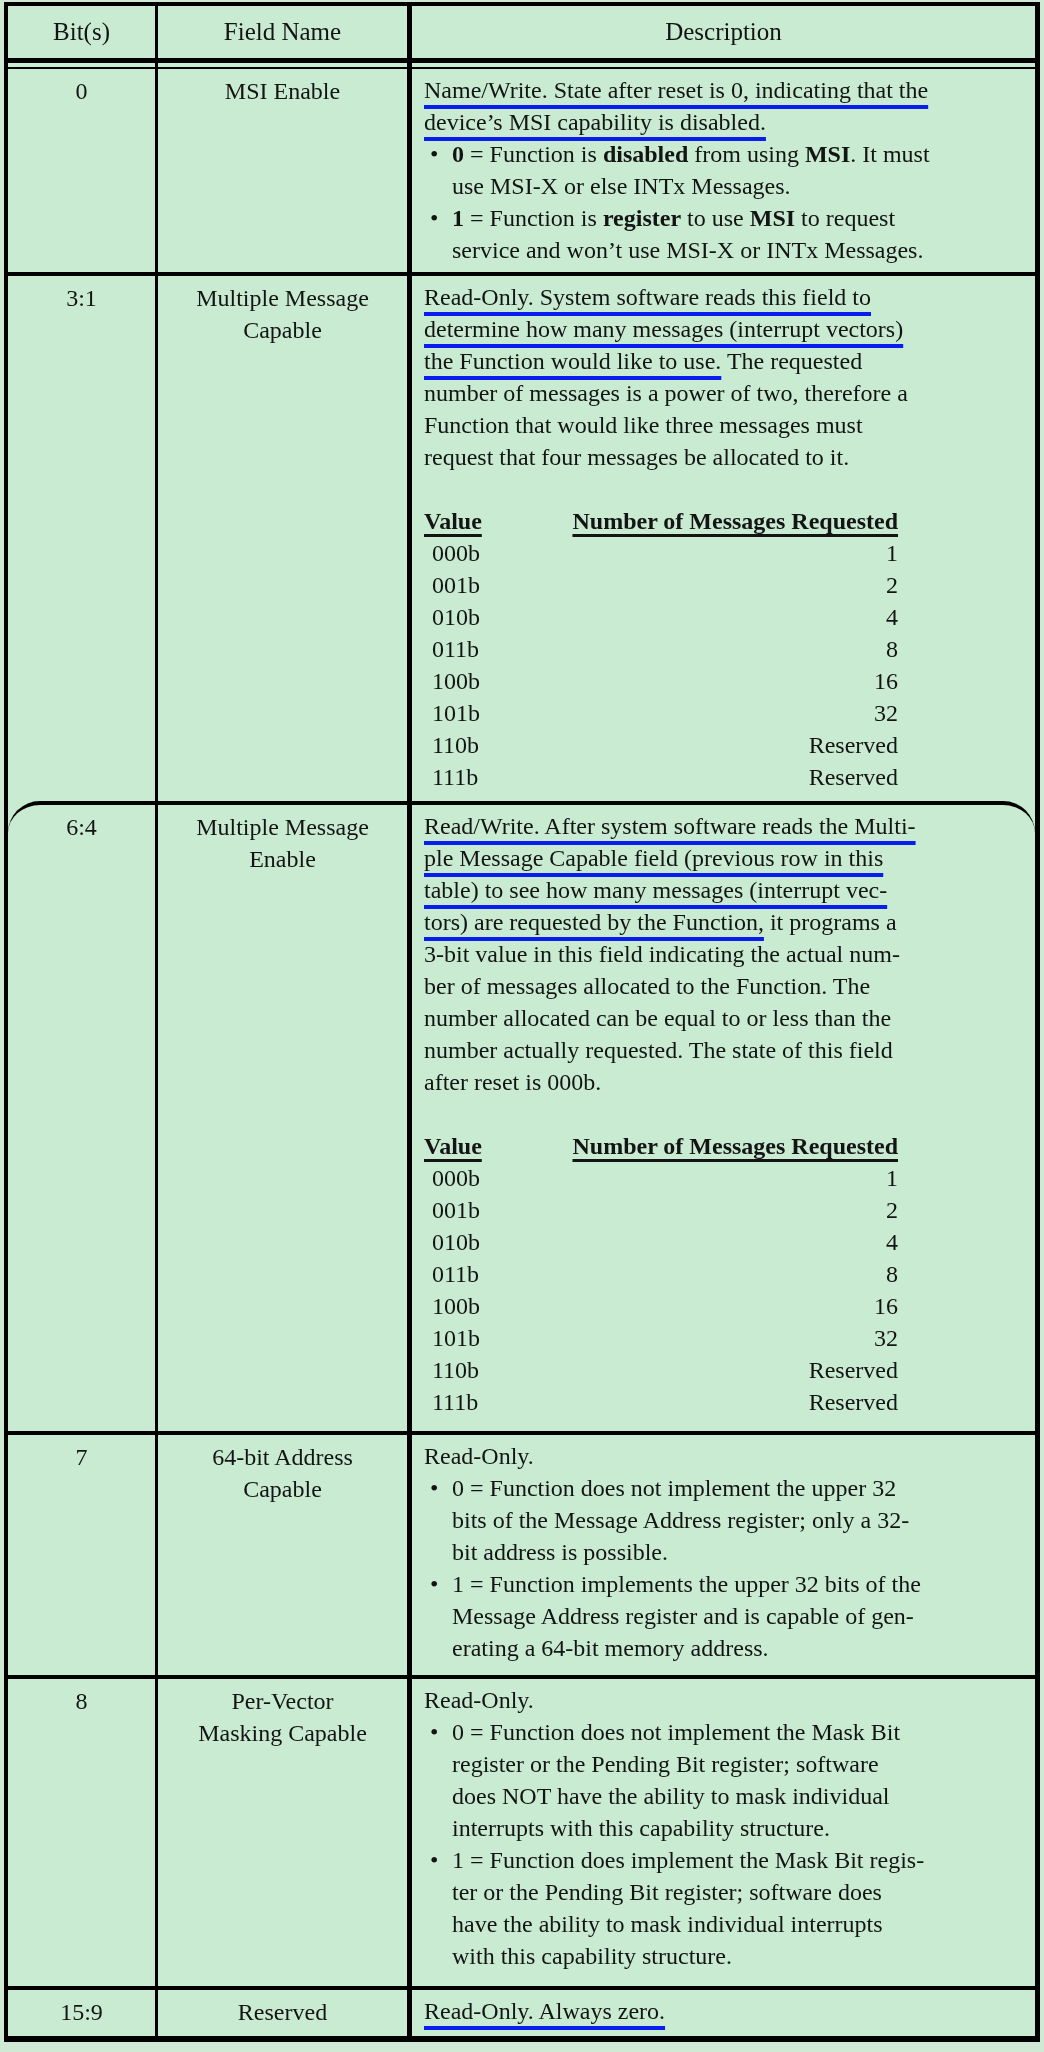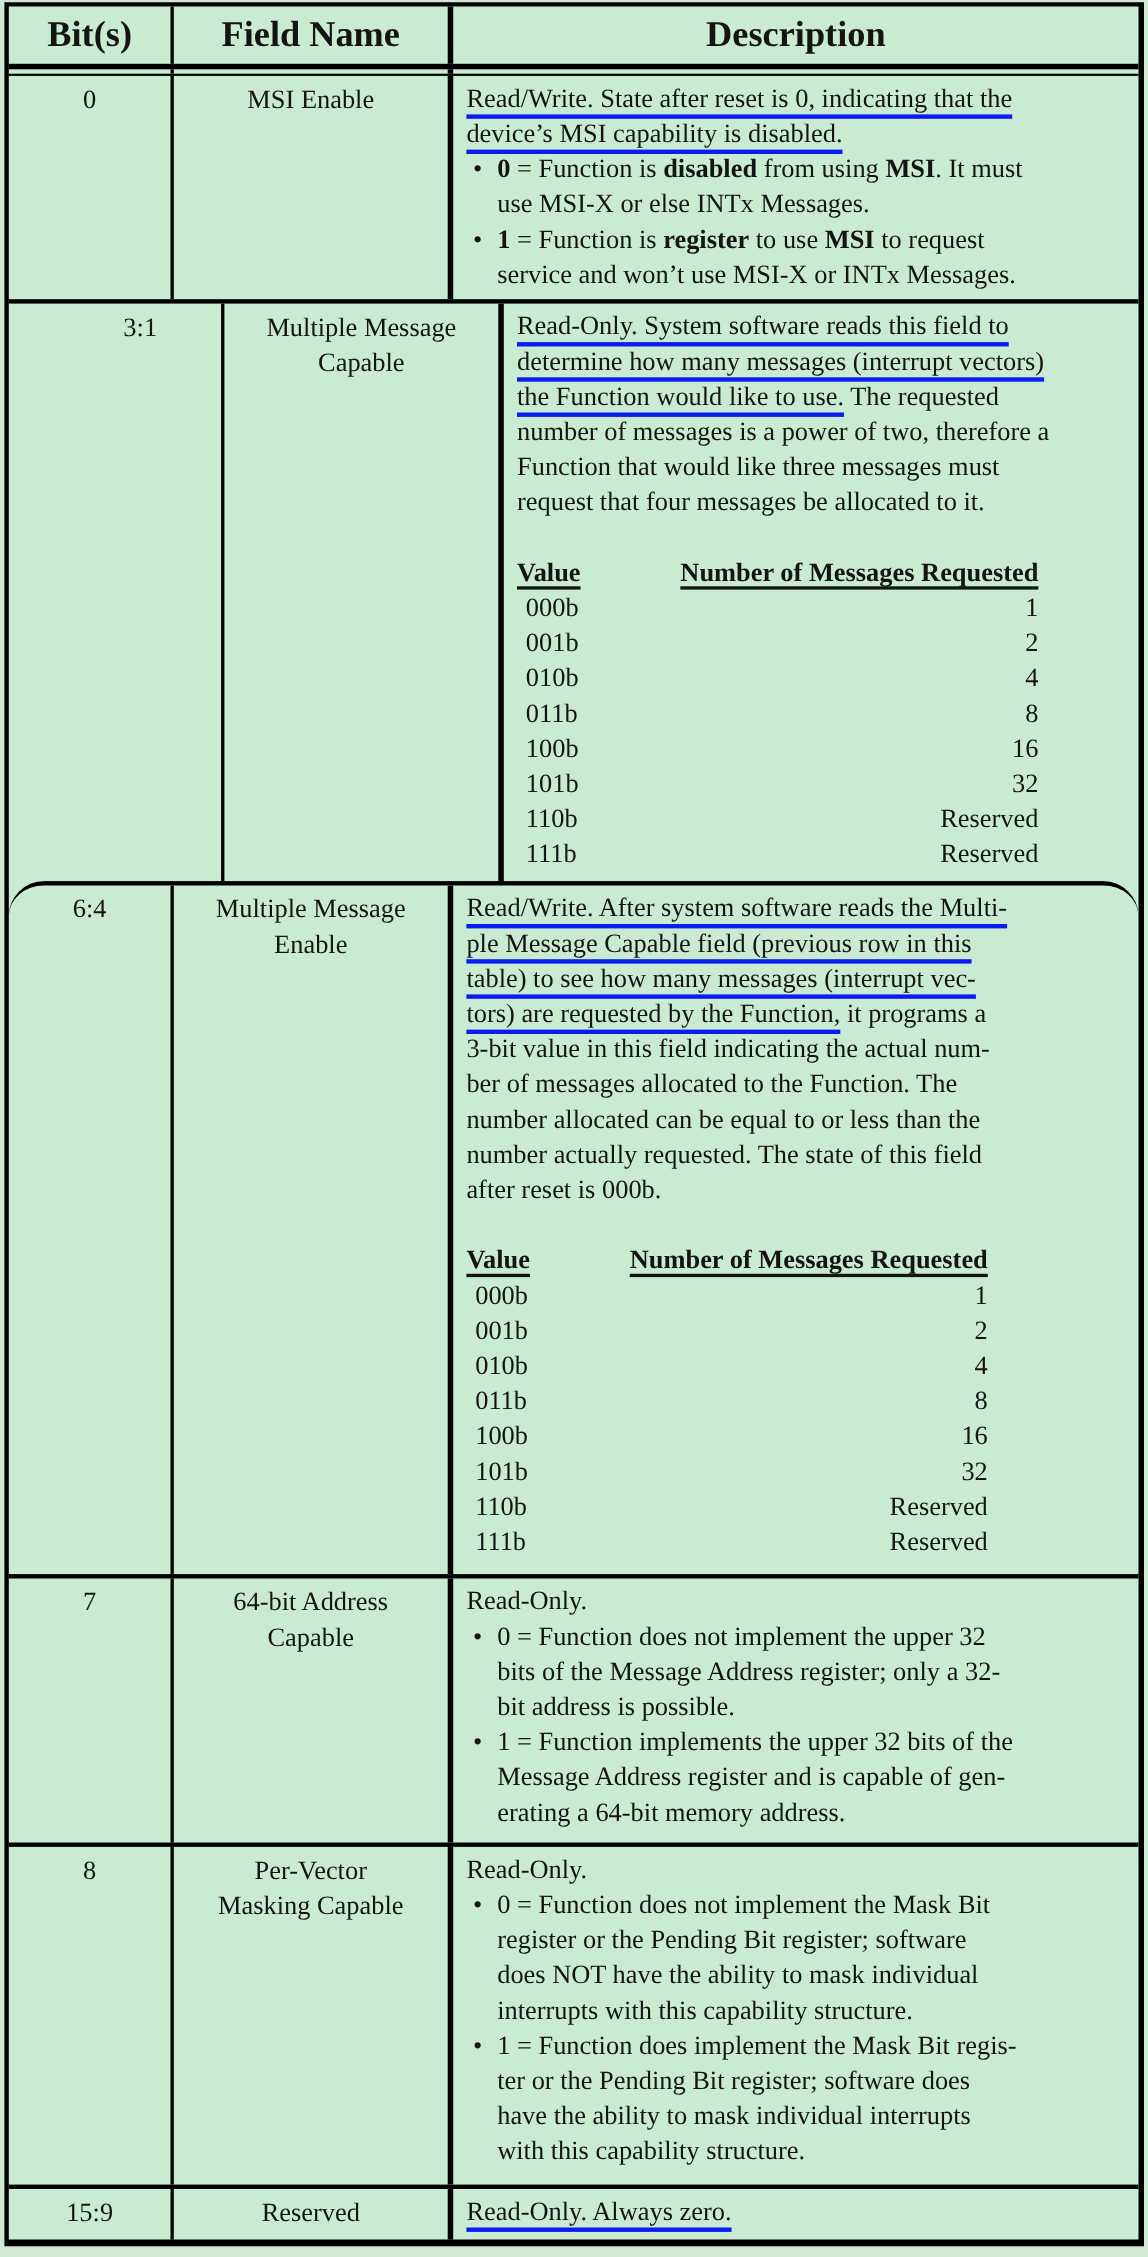--- a/index.html
+++ b/index.html
@@ -18,25 +18,25 @@
     border-width:4px 5px 6px 4px;
     background:var(--table-bg,#c9ebd2);
   }
   .trow{display:grid;grid-template-columns:150px 254px 1fr;}
   .cell{box-sizing:border-box;min-width:0;}
   .c1,.c2{border-right-style:solid;border-right-color:var(--border,#000);}
   .c1{border-right-width:3px;text-align:center;}
   .c2{border-right-width:5px;text-align:center;white-space:pre-line;}
   .hdr{border-bottom:5px solid var(--border,#000);height:52px;}
   .hcell{display:flex;align-items:center;justify-content:center;
-         font-weight:bold;font-size:33px;white-space:normal;}
+         font-weight:normal;font-size:25px;white-space:normal;}
   .gaprow{height:4px;border-bottom:2px solid var(--border,#000);}
   .tbody .trow + .trow{border-top:4px solid var(--border,#000);}
   .tbody .trow:nth-child(1){min-height:203px;}
-  .tbody .trow:nth-child(2){min-height:525px;padding-left:46px;}
+  .tbody .trow:nth-child(2){min-height:525px;}
   .tbody .trow:nth-child(3){min-height:626px;border-radius:32px;}
   .tbody .trow:nth-child(4){min-height:240px;}
   .tbody .trow:nth-child(5){min-height:307px;}
   .tbody .trow:nth-child(6){min-height:46px;}
   .c-bits,.c-field{padding-top:6px;font-size:24px;line-height:32px;}
   .c-desc{padding:5px 8px 4px 12px;font-size:24px;line-height:32px;}
   .para{white-space:pre-wrap;}
   .run-link{
     text-decoration:underline;
     text-decoration-color:var(--link,#0a1df0);
@@ -72,21 +72,21 @@
     <div class="trow gaprow">
       <div class="cell c1"></div>
       <div class="cell c2"></div>
       <div class="cell c3"></div>
     </div>
     <div class="tbody">
         <div class="trow">
           <div class="cell c1 c-bits">0</div>
           <div class="cell c2 c-field">MSI Enable</div>
           <div class="cell c3 c-desc">
-            <div class="para"><span class="run-link">Read/Write. State after reset is 0, indicating that the
+            <div class="para"><span class="run-link">Name/Write. State after reset is 0, indicating that the
 device’s MSI capability is disabled.</span></div>
             <div class="bullet-item">
               <div class="bullet-glyph">•</div>
               <div class="bullet-text"><span class="run-bold">0</span><span class="run-plain"> = Function is </span><span class="run-bold">disabled</span><span class="run-plain"> from using </span><span class="run-bold">MSI</span><span class="run-plain">. It must
 use MSI-X or else INTx Messages.</span></div>
             </div>
             <div class="bullet-item">
               <div class="bullet-glyph">•</div>
               <div class="bullet-text"><span class="run-bold">1</span><span class="run-plain"> = Function is </span><span class="run-bold">register</span><span class="run-plain"> to use </span><span class="run-bold">MSI</span><span class="run-plain"> to request
 service and won’t use MSI-X or INTx Messages.</span></div>

